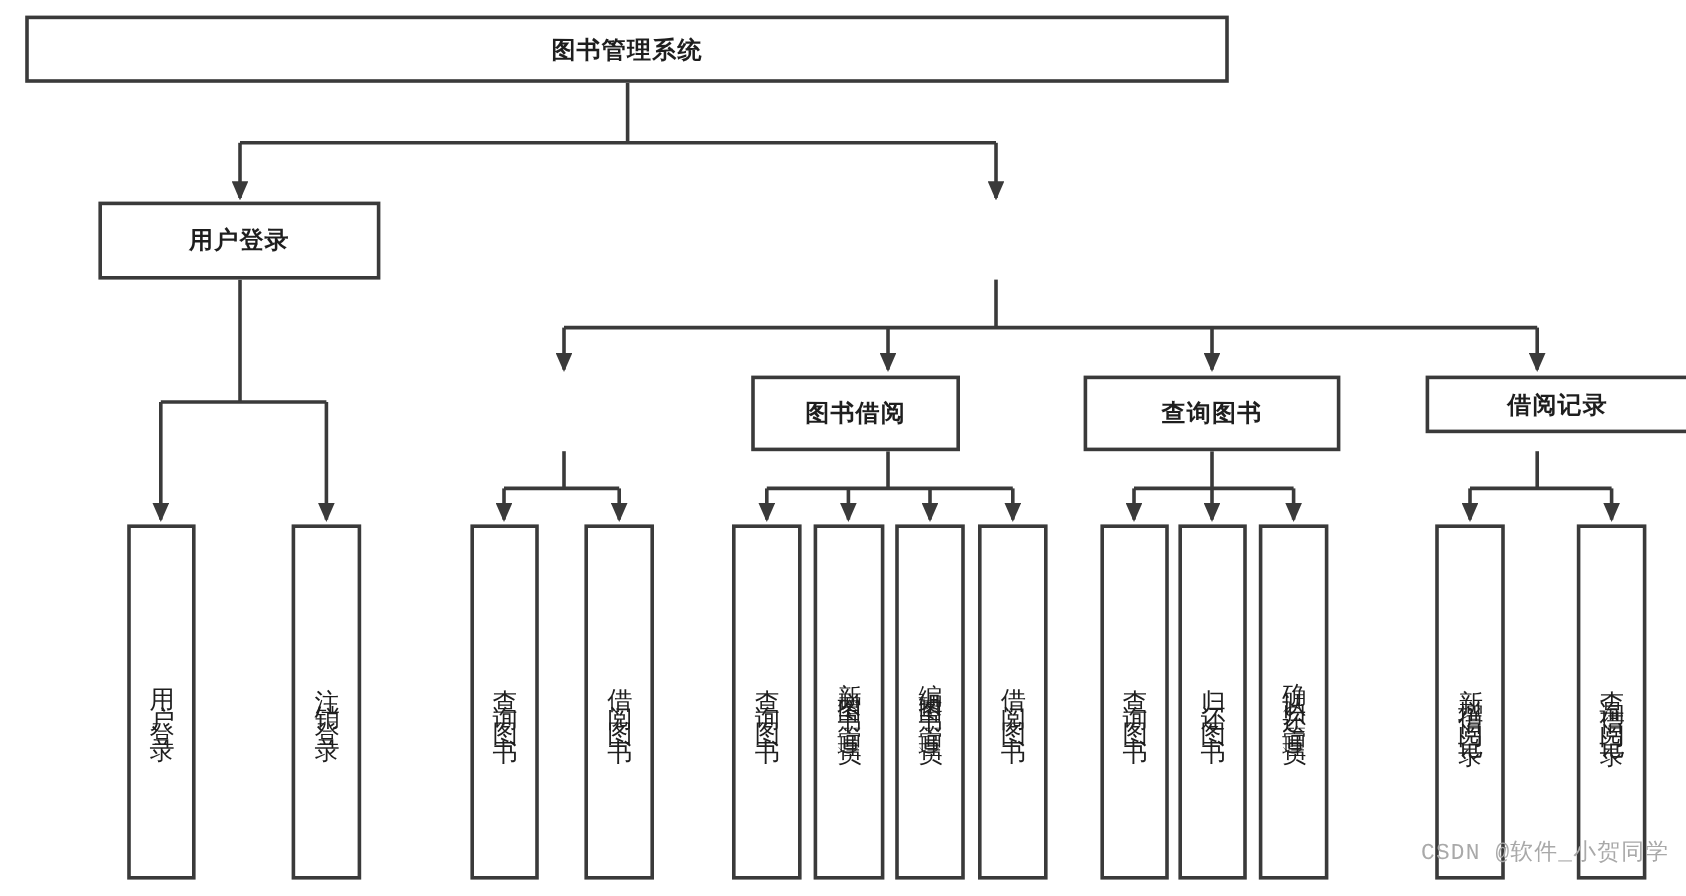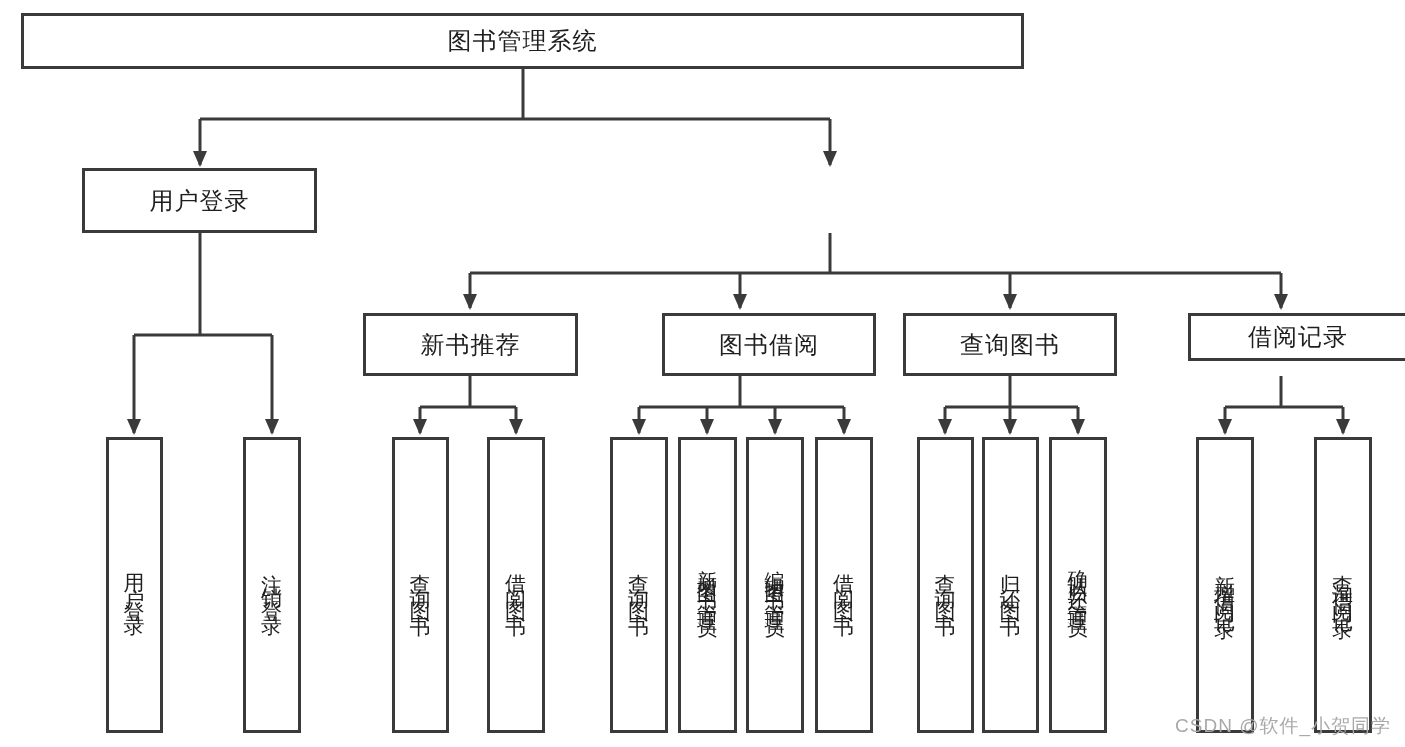--- a/index.html
+++ b/index.html
@@ -32,38 +32,39 @@
   .node {
     position: absolute;
     box-sizing: border-box;
     border: 3px solid var(--line);
     background: #ffffff;
     display: flex;
     align-items: center;
     justify-content: center;
     color: var(--text);
   }
-  .node.h { font-size: 24px; letter-spacing: 1px; white-space: nowrap; }
+  .node.h { font-size: 20px; letter-spacing: 1px; white-space: nowrap; font-weight: bold; }
   .node.v .vtext {
     writing-mode: vertical-rl;
     text-orientation: mixed;
     font-size: 21px;
     line-height: 1;
     letter-spacing: 14px;
   }
   .node.v .vtext.len6 { letter-spacing: 9px; }
   .node.v .vtext.len9 { font-size: 20px; letter-spacing: 7px; }
   .watermark {
     position: absolute;
     right: 14px;
-    bottom: 8px;
+    bottom: 24px;
     font-size: 19px;
     letter-spacing: 1px;
     color: var(--watermark);
     white-space: nowrap;
+    font-family: Liberation Mono, monospace;
   }
 </style>
 </head>
 <body>
 
 <div class="canvas">
 
   <svg class="connectors" viewBox="0 0 1405 747" xmlns="http://www.w3.org/2000/svg" aria-hidden="true">
     <defs>
       <marker id="arrowhead" markerUnits="userSpaceOnUse" markerWidth="16" markerHeight="14" viewBox="0 0 16 14" refX="14" refY="7" orient="auto">
@@ -111,22 +112,21 @@
       <path d="M1225 407 H1343"></path>
       <path d="M1225 407 V433" marker-end="url(#arrowhead)"></path>
       <path d="M1343 407 V433" marker-end="url(#arrowhead)"></path>
     </g>
   </svg>
 
   <div class="node h" style="left:21px; top:13px; width:1003px; height:56px">图书管理系统</div>
 
   <div class="node h" style="left:82px; top:168px; width:235px; height:65px">用户登录</div>
 
-  <div class="node h" style="left:363px; top:313px; width:215px; height:63px">新书推荐</div>
-  <div class="node h" style="left:662px; top:313px; width:214px; height:63px">图书借阅</div>
+  <div class="node h" style="left:626px; top:313px; width:174px; height:63px">图书借阅</div>
   <div class="node h" style="left:903px; top:313px; width:214px; height:63px">查询图书</div>
   <div class="node h" style="left:1188px; top:313px; width:220px; height:48px">借阅记录</div>
 
   <div class="node v" style="left:106px; top:437px; width:57px; height:296px">
     <span class="vtext">用户登录</span>
   </div>
   <div class="node v" style="left:243px; top:437px; width:58px; height:296px">
     <span class="vtext">注销登录</span>
   </div>
 

